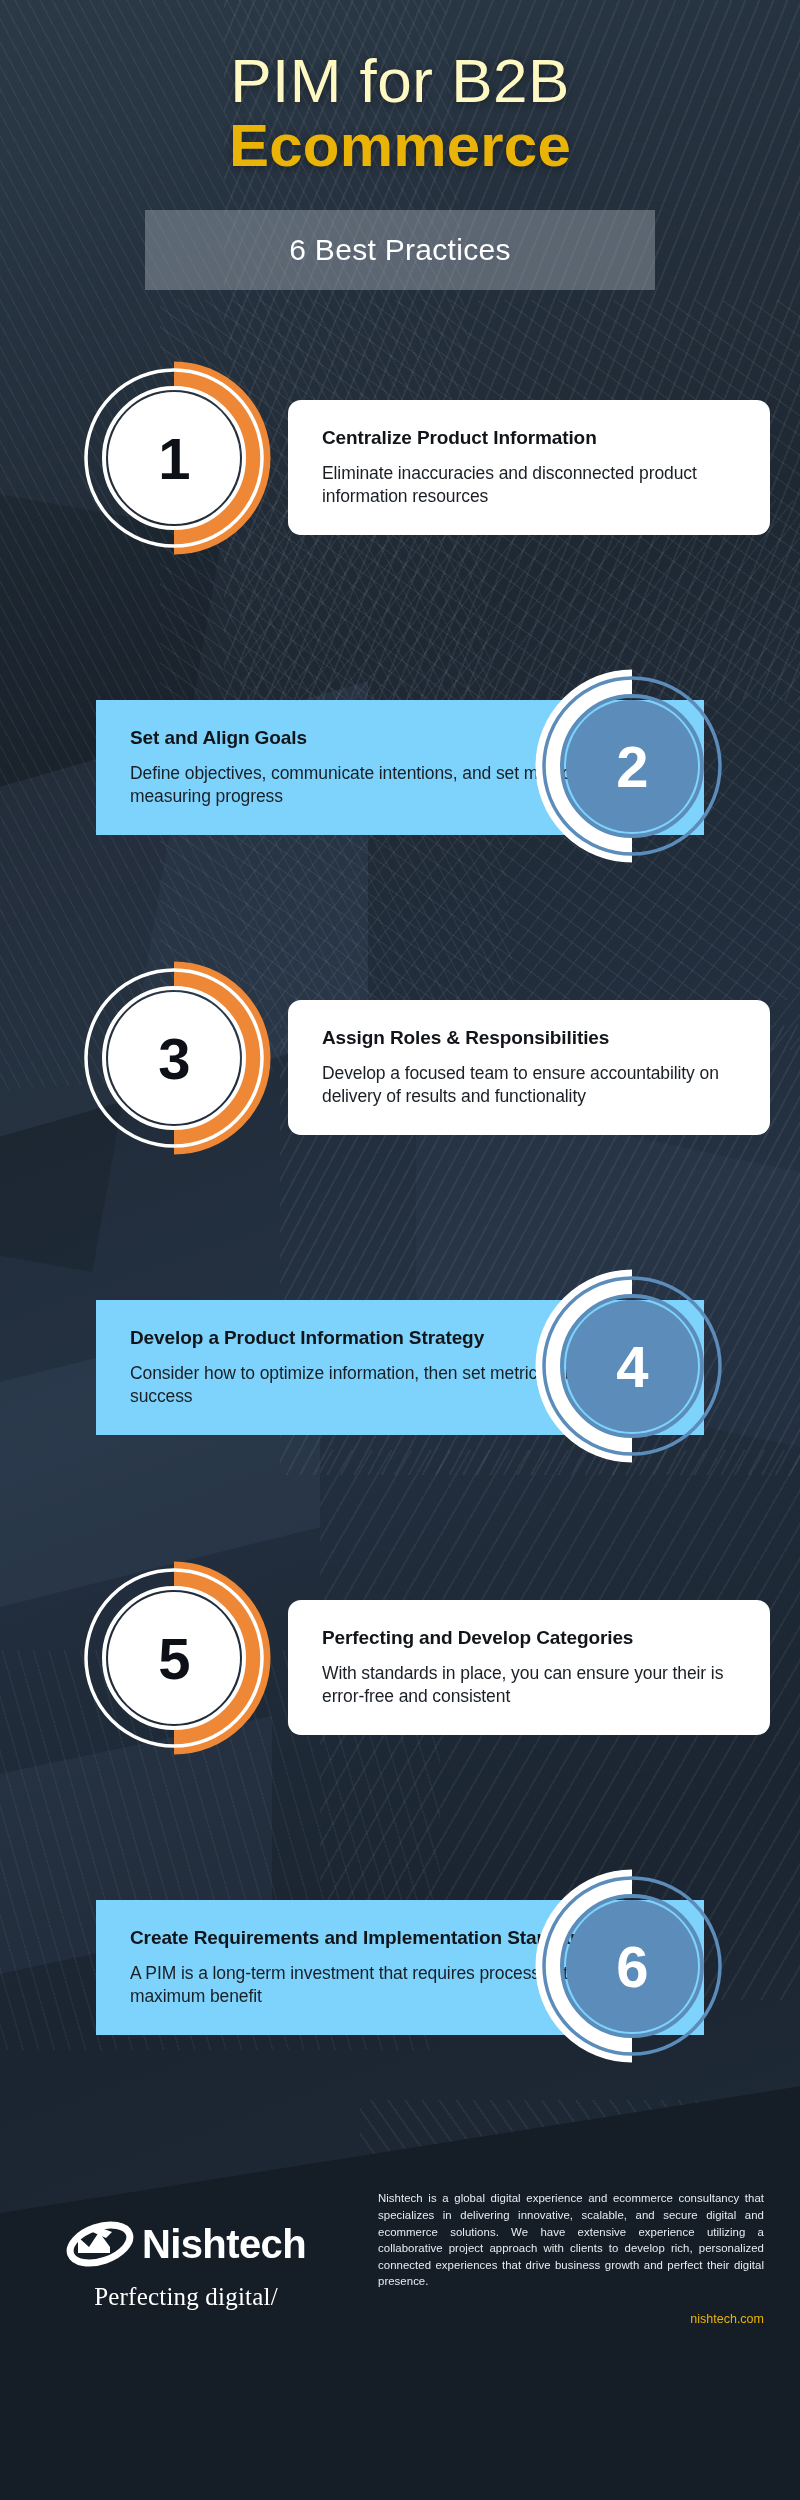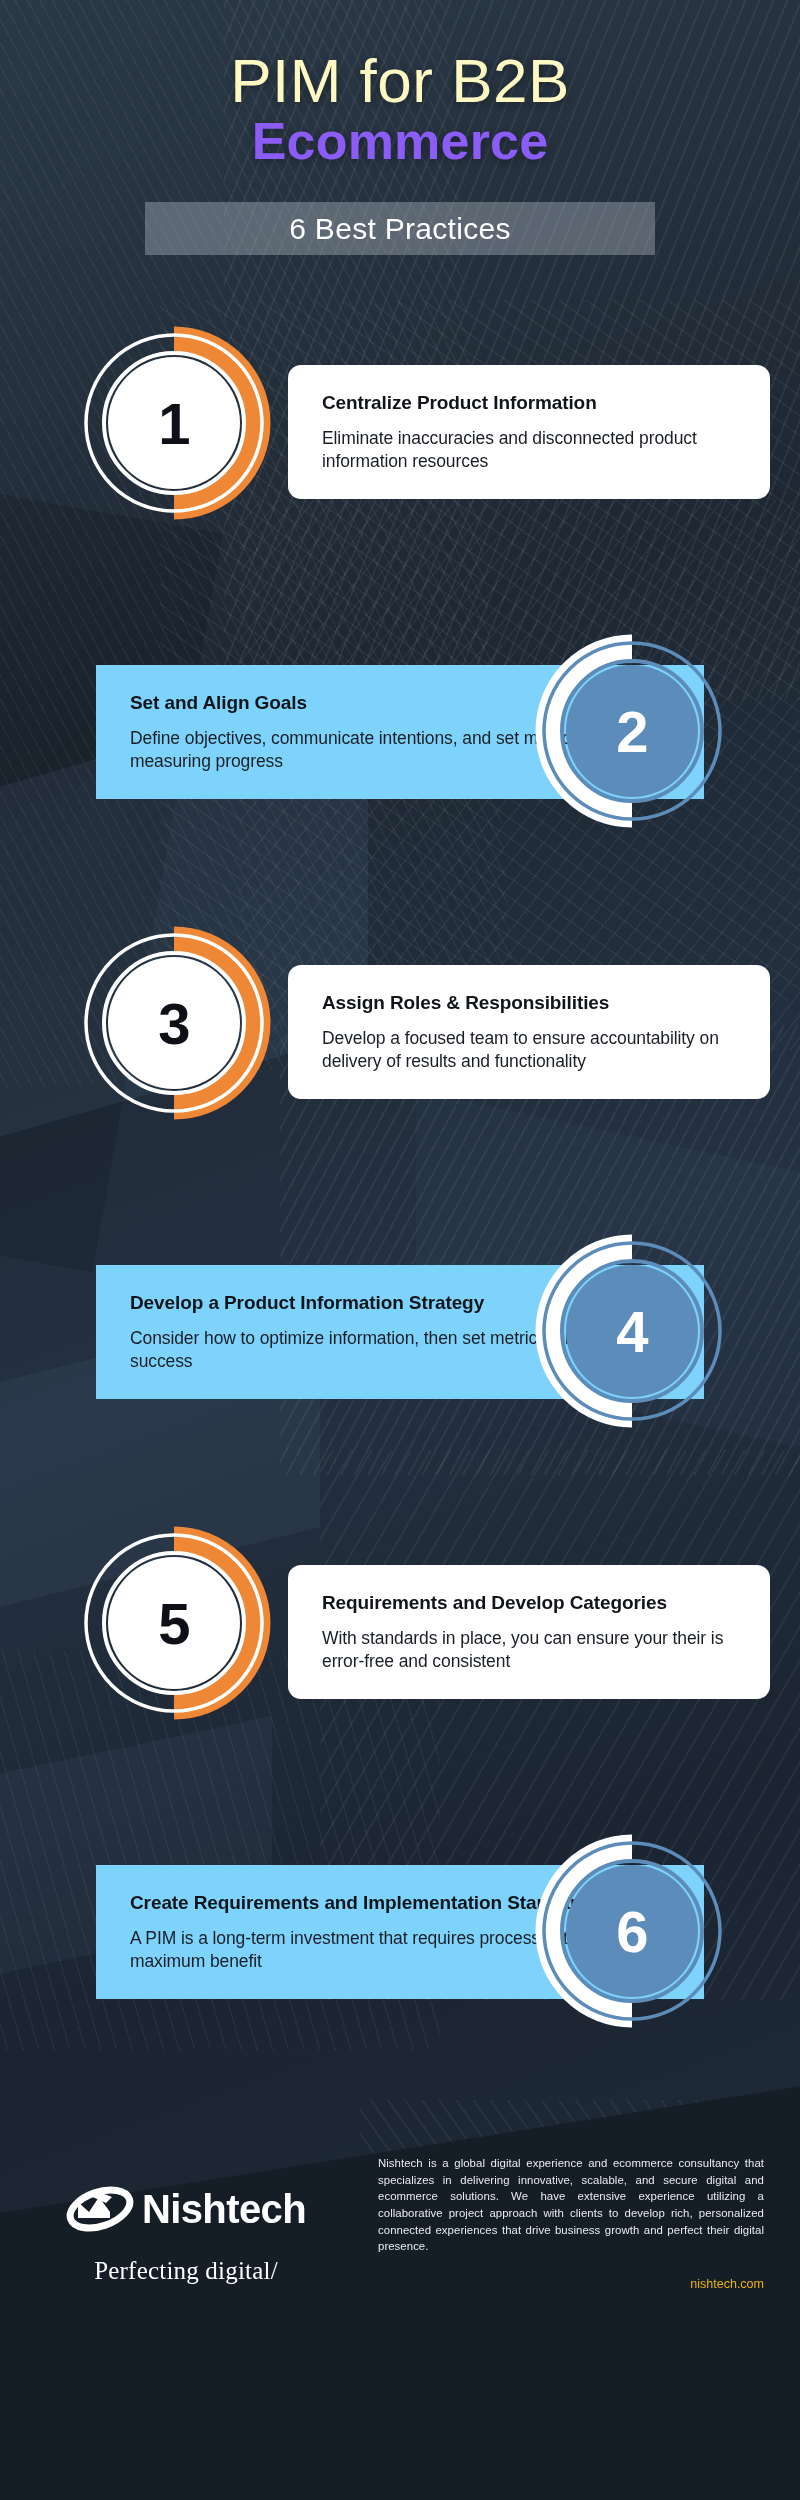--- a/index.html
+++ b/index.html
@@ -61,25 +61,25 @@
   .sh5 { left:0;  top:88.5%; width:130%; height:30%; background:#151d26; transform:skewY(-9deg); transform-origin:left top; }
   .sh6 { left:-20%; top:20%; width:40%; height:30%; background:rgba(0,0,0,.13); transform:rotate(10deg); }
 
   
   .header { position:relative; z-index:3; padding-top:48px; text-align:center; }
   .title-line1 {
     font-size:62px; font-weight:400; color:#fef9c3; letter-spacing:.5px;
     line-height:1.05; text-shadow:0 2px 8px rgba(0,0,0,.35);
   }
   .title-line2 {
-    font-size:52px; font-weight:700; color:#8b5cf6; letter-spacing:.2px;
+    font-size:60px; font-weight:700; color:#eab308; letter-spacing:.2px;
     line-height:1.02; margin-top:2px; text-shadow:0 2px 8px rgba(0,0,0,.35);
   }
   .subtitle-band {
-    margin:34px auto 0; width:510px; height:53px;
+    margin:34px auto 0; width:510px; height:80px;
     background:rgba(175,186,196,.40);
     display:flex; align-items:center; justify-content:center;
   }
   .subtitle-band span { font-size:30px; color:#ffffff; font-weight:400; letter-spacing:.3px; }
 
   
   .steps { position:relative; z-index:3; margin-top:62px; }
   .step { position:relative; height:300px; }
 
   .card {
@@ -105,21 +105,21 @@
   .num.light { color:#ffffff; }
 
   
   .footer { position:relative; z-index:3; margin-top:26px; padding:0 36px; display:flex; align-items:flex-start; }
   .brand { width:300px; padding-top:42px; display:flex; flex-direction:column; align-items:center;text-align:center; }
   .brand-row { display:flex; align-items:center; gap:4px; }
   .brand-mark { width:72px; height:48px; }
   .brand-name { font-size:40px; font-weight:700; color:#ffffff; letter-spacing:-.6px; line-height:1; }
   .brand-tag {
     font-family:"Liberation Serif", serif; font-size:25px; color:#ffffff;
-    margin-top:24px; letter-spacing:.2px;
+    margin-top:15px; letter-spacing:.2px;
   }
   .about { flex:1; padding-top:12px; padding-left:10px; }
   .about p {
     font-size:11.4px; line-height:1.46; color:#e8ecf1; text-align:justify; letter-spacing:.05px;margin-left:32px;
   }
   .about .site { margin-top:22px; text-align:right; font-size:12.5px; color:#eab308; }
 </style>
 </head>
 <body>
 
@@ -209,21 +209,21 @@
     <circle cx="96" cy="96" r="88" fill="none" stroke="#5b8cba" stroke-width="3.5"></circle>
     <path d="M 96 172 A 76 76 0 0 1 96 20" fill="none" stroke="#ffffff" stroke-width="11"></path>
     <circle cx="96" cy="96" r="70" fill="none" stroke="#5b8cba" stroke-width="4"></circle>
     <circle cx="96" cy="96" r="66" fill="#5b8cba"></circle>
   </svg>
         <div class="num light">4</div>
       </div>
     </div>
     <div class="step">
       <div class="card left-num">
-        <h3>Requirements and Develop Categories</h3>
+        <h3>Perfecting and Develop Categories</h3>
         <p>With standards in place, you can ensure your their is error-free and consistent</p>
       </div>
       <div class="circle-wrap pos-left">
   <svg viewBox="0 0 192 192">
     <path d="M 96 8 A 88 88 0 0 1 96 184" fill="none" stroke="#ef8836" stroke-width="17"></path>
     <circle cx="96" cy="96" r="88" fill="none" stroke="#ffffff" stroke-width="3.5"></circle>
     <path d="M 96 20 A 76 76 0 0 1 96 172" fill="none" stroke="#ef8836" stroke-width="11"></path>
     <circle cx="96" cy="96" r="70" fill="none" stroke="#ffffff" stroke-width="4"></circle>
     <circle cx="96" cy="96" r="66" fill="#ffffff"></circle>
   </svg>

